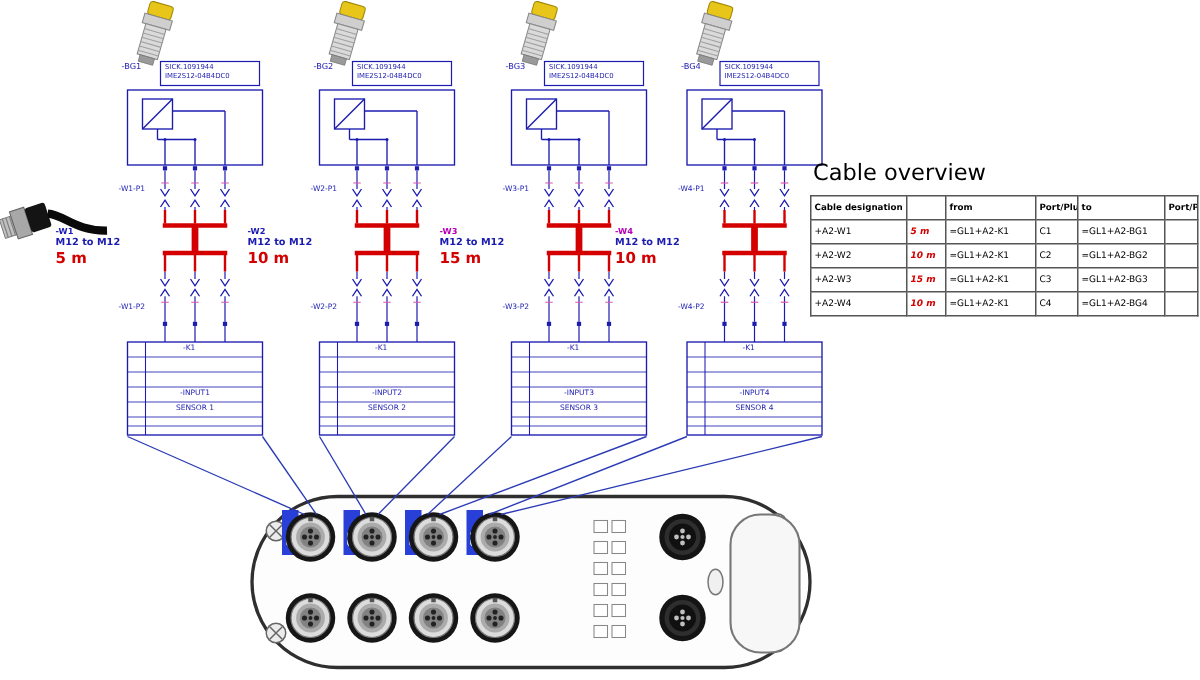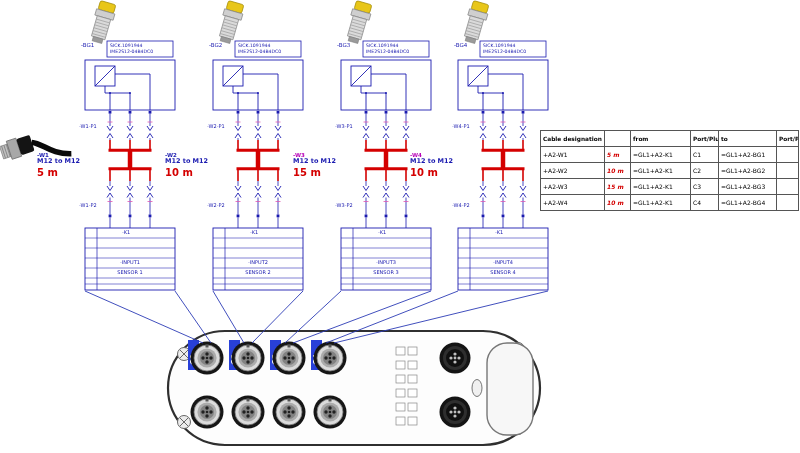--- a/index.html
+++ b/index.html
@@ -259,20 +259,21 @@
       <div class="wname" style="color:#b800b8">-W4</div>
       <div class="wtype">M12 to M12</div>
       <div class="wlen">10 m</div>
     </div>
     <span class="lbl" style="left:14px;top:203px">-W4-P2</span>
     <span class="lbl" style="left:57px;top:230px">-K1</span>
     <span class="lbl ctr" style="left:20px;top:260px;width:90px">-INPUT4</span>
     <span class="lbl ctr" style="left:20px;top:270px;width:90px">SENSOR 4</span>
   </div>
 
+  <div class="tbl-title">Cable overview</div>
   <table class="cable">
     <colgroup>
       <col style="width:64px">
         <col style="width:26px">
         <col style="width:60px">
       <col style="width:28px">
         <col style="width:58px">
         <col style="width:22px">
     </colgroup>
     <thead>

